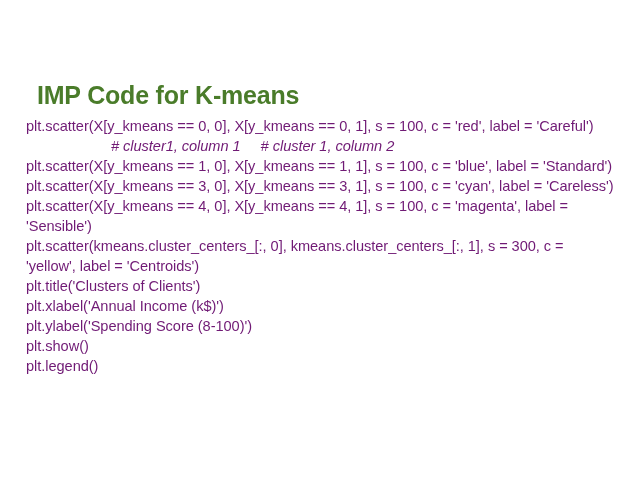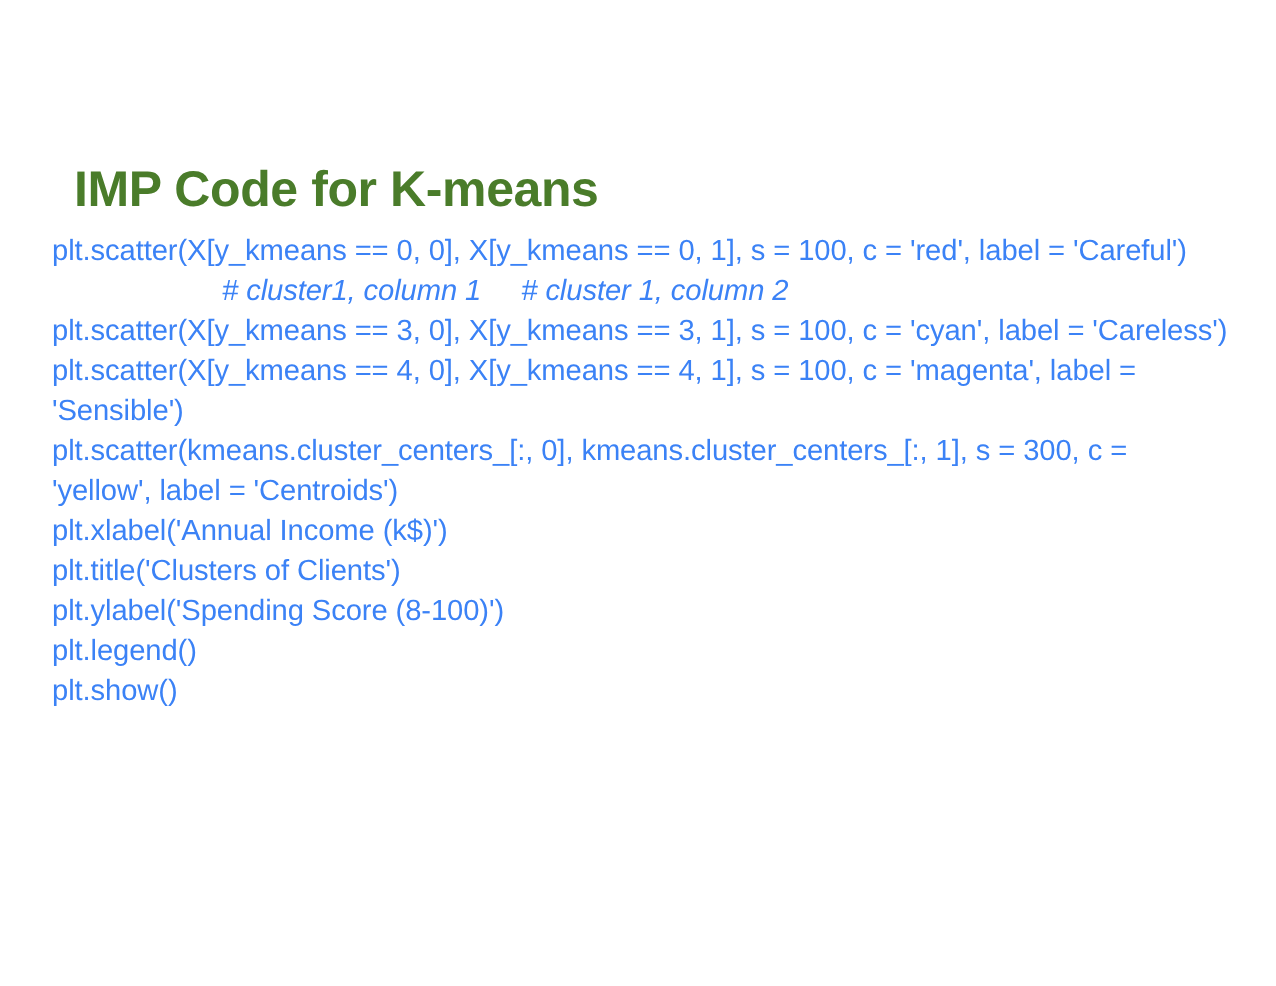--- a/index.html
+++ b/index.html
@@ -31,21 +31,21 @@
     line-height: 30px;
     white-space: nowrap;
   }
   .code-body {
     position: absolute;
     left: 26px;
     top: 116px;
     width: 596px;
     font-size: 14.6px;
     line-height: 20px;
-    color: #3b82f6;
+    color: #701a75;
     letter-spacing: -0.05px;
   }
   .code-line {
     white-space: pre;
     display: block;
     min-height: 20px;
   }
   .code-line.comment-line {
     padding-left: 85px;
     font-style: italic;
@@ -54,25 +54,26 @@
 </head>
 <body>
 
 <div class="slide">
 
   <h1 class="slide-title">IMP Code for K-means</h1>
 
   <div class="code-body">
     <span class="code-line">plt.scatter(X[y_kmeans == 0, 0], X[y_kmeans == 0, 1], s = 100, c = 'red', label = 'Careful')</span>
     <span class="code-line comment-line"># cluster1, column 1     # cluster 1, column 2</span>
+    <span class="code-line">plt.scatter(X[y_kmeans == 1, 0], X[y_kmeans == 1, 1], s = 100, c = 'blue', label = 'Standard')</span>
     <span class="code-line">plt.scatter(X[y_kmeans == 3, 0], X[y_kmeans == 3, 1], s = 100, c = 'cyan', label = 'Careless')</span>
     <span class="code-line">plt.scatter(X[y_kmeans == 4, 0], X[y_kmeans == 4, 1], s = 100, c = 'magenta', label =</span>
     <span class="code-line">'Sensible')</span>
     <span class="code-line">plt.scatter(kmeans.cluster_centers_[:, 0], kmeans.cluster_centers_[:, 1], s = 300, c =</span>
     <span class="code-line">'yellow', label = 'Centroids')</span>
+    <span class="code-line">plt.title('Clusters of Clients')</span>
     <span class="code-line">plt.xlabel('Annual Income (k$)')</span>
-    <span class="code-line">plt.title('Clusters of Clients')</span>
     <span class="code-line">plt.ylabel('Spending Score (8-100)')</span>
+    <span class="code-line">plt.show()</span>
     <span class="code-line">plt.legend()</span>
-    <span class="code-line">plt.show()</span>
   </div>
 
 </div>
 
 </body></html>

